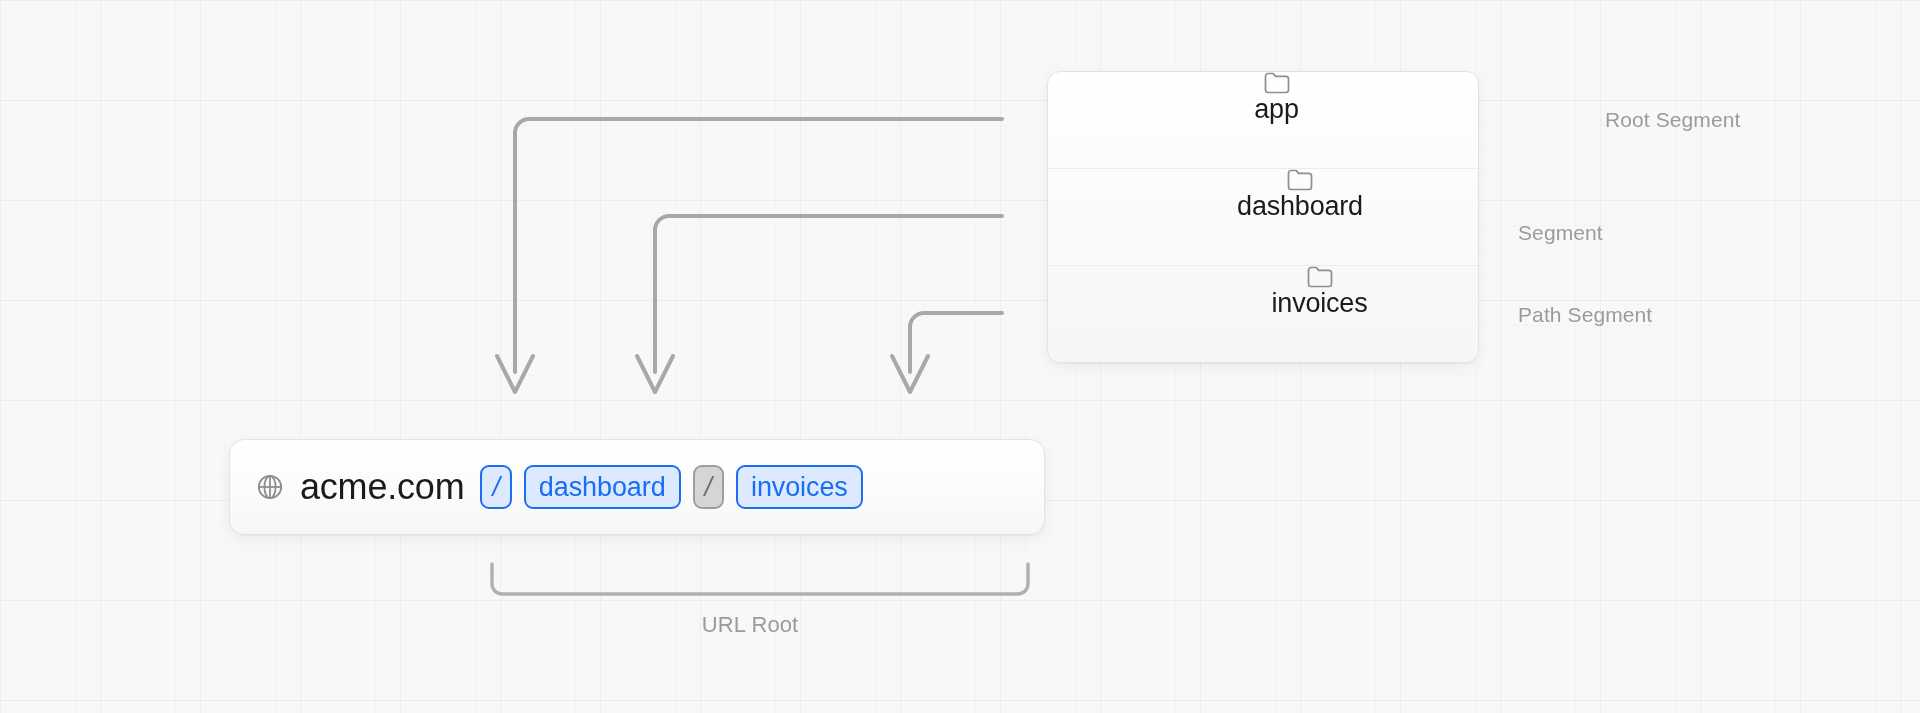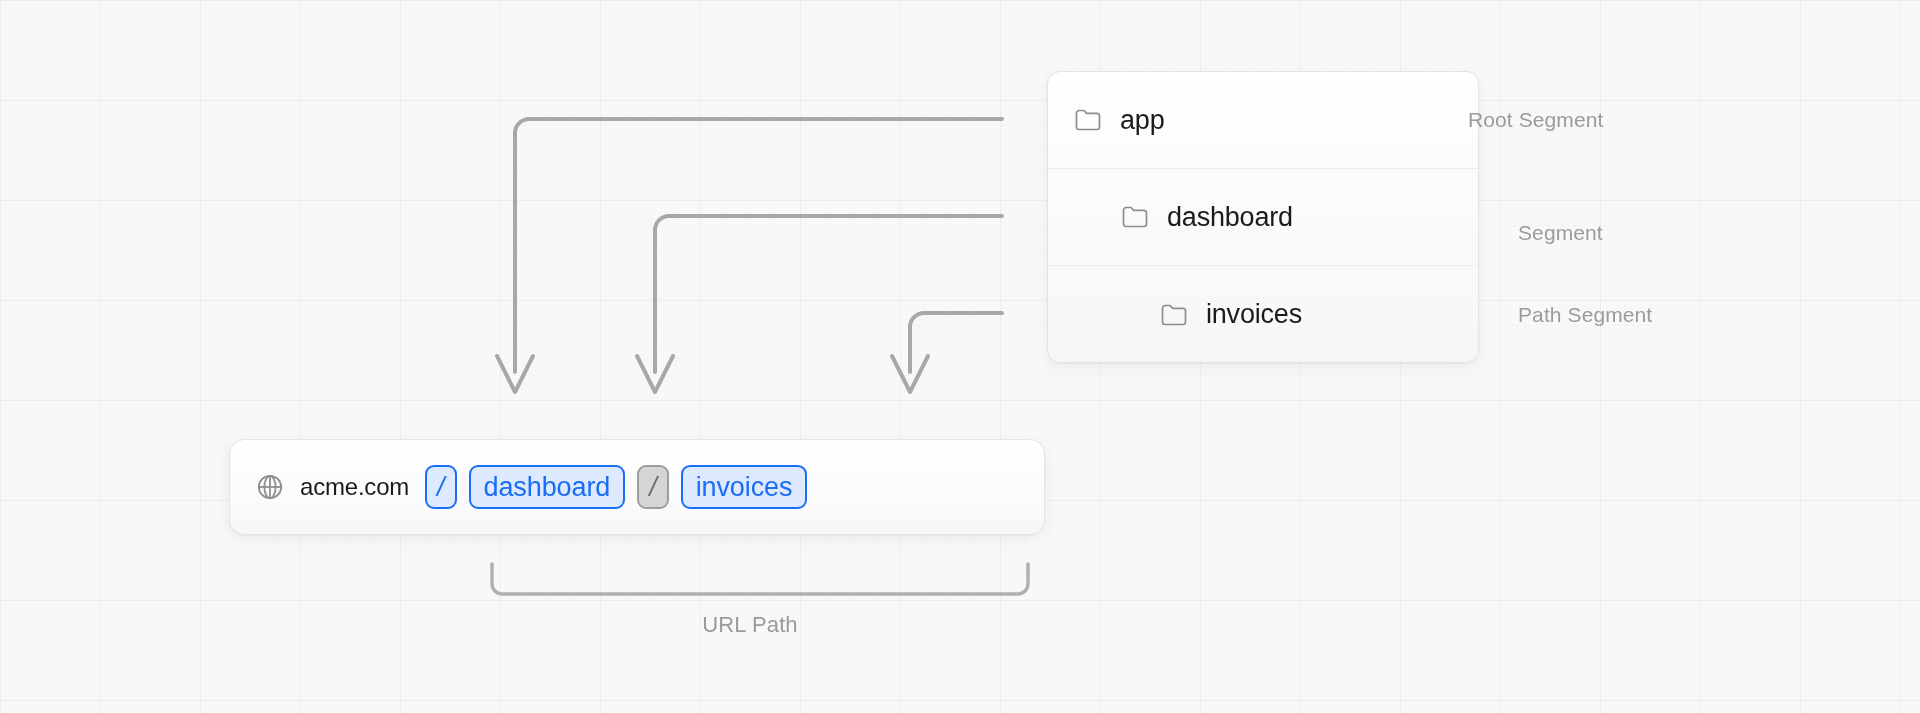--- a/index.html
+++ b/index.html
@@ -34,20 +34,21 @@
     border:1px solid #e3e3e3;
     border-radius:13px;
     box-shadow:0 4px 14px rgba(0,0,0,0.055), 0 1px 2px rgba(0,0,0,0.04);
     box-sizing:border-box;
     overflow:hidden;
   }
   .folder-row{
     height:97px;display:flex;align-items:center;
     box-sizing:border-box;
     border-bottom:1px solid #ececec;
+    flex-direction:column;
   }
   .folder-row:last-child{border-bottom:none;}
   .folder-row .f-icon{display:flex;align-items:center;justify-content:center;}
   .folder-row .f-label{
     color:#1b1b1b;
     font-size:27px;
     letter-spacing:-0.2px;
     white-space:nowrap;
   }
   .depth-0{padding-left:27px;}
@@ -56,38 +57,38 @@
   .f-gap{width:19px;}
 
   
   .seg-note{
     position:absolute;
     color:#9b9b9b;
     font-size:21px;
     white-space:nowrap;
     letter-spacing:0.1px;
   }
-  #note-root{left:1468px;top:108px;}
+  #note-root{left:1605px;top:108px;}
   #note-seg{left:1518px;top:205px;margin-top:16px;}
   #note-leaf{left:1518px;top:303px;}
 
   
   #url-bar{
     position:absolute;left:229px;top:439px;width:816px;height:96px;
     background:linear-gradient(180deg,#ffffff 0%,#fbfbfb 60%,#f7f7f7 100%);
     border:1px solid #e4e4e4;
     border-radius:15px;
     box-shadow:0 4px 14px rgba(0,0,0,0.055), 0 1px 2px rgba(0,0,0,0.04);
     box-sizing:border-box;
     display:flex;align-items:center;
     padding-left:25px;
   }
   #globe-wrap{display:flex;align-items:center;justify-content:center;width:30px;height:30px;flex:none;}
   #host-text{
-    color:#1b1b1b;font-size:24px;margin-left:15px;margin-right:16px;
+    color:#1b1b1b;font-size:36px;margin-left:15px;margin-right:16px;
     letter-spacing:-0.2px;white-space:nowrap;
   }
   .pill{
     display:flex;align-items:center;justify-content:center;
     box-sizing:border-box;
     border-radius:9px;
     font-size:27px;
     height:44px;
     margin-right:12px;
     white-space:nowrap;
@@ -188,16 +189,16 @@
     <span class="pill pill-blue pill-slash">/</span>
     <span class="pill pill-blue">dashboard</span>
     <span class="pill pill-gray pill-slash">/</span>
     <span class="pill pill-blue">invoices</span>
   </div>
 
   <svg id="bracket-svg" viewBox="0 0 560 40" xmlns="http://www.w3.org/2000/svg">
     <path d="M12 4 V24 A10 10 0 0 0 22 34 H538 A10 10 0 0 0 548 24 V4" fill="none" stroke="#b0b0b0" stroke-width="3.4" stroke-linecap="round"></path>
   </svg>
   <div id="url-path-label">
-    <span>URL Path</span>
+    <span>URL Root</span>
   </div>
 
 </div>
 
 </body></html>

